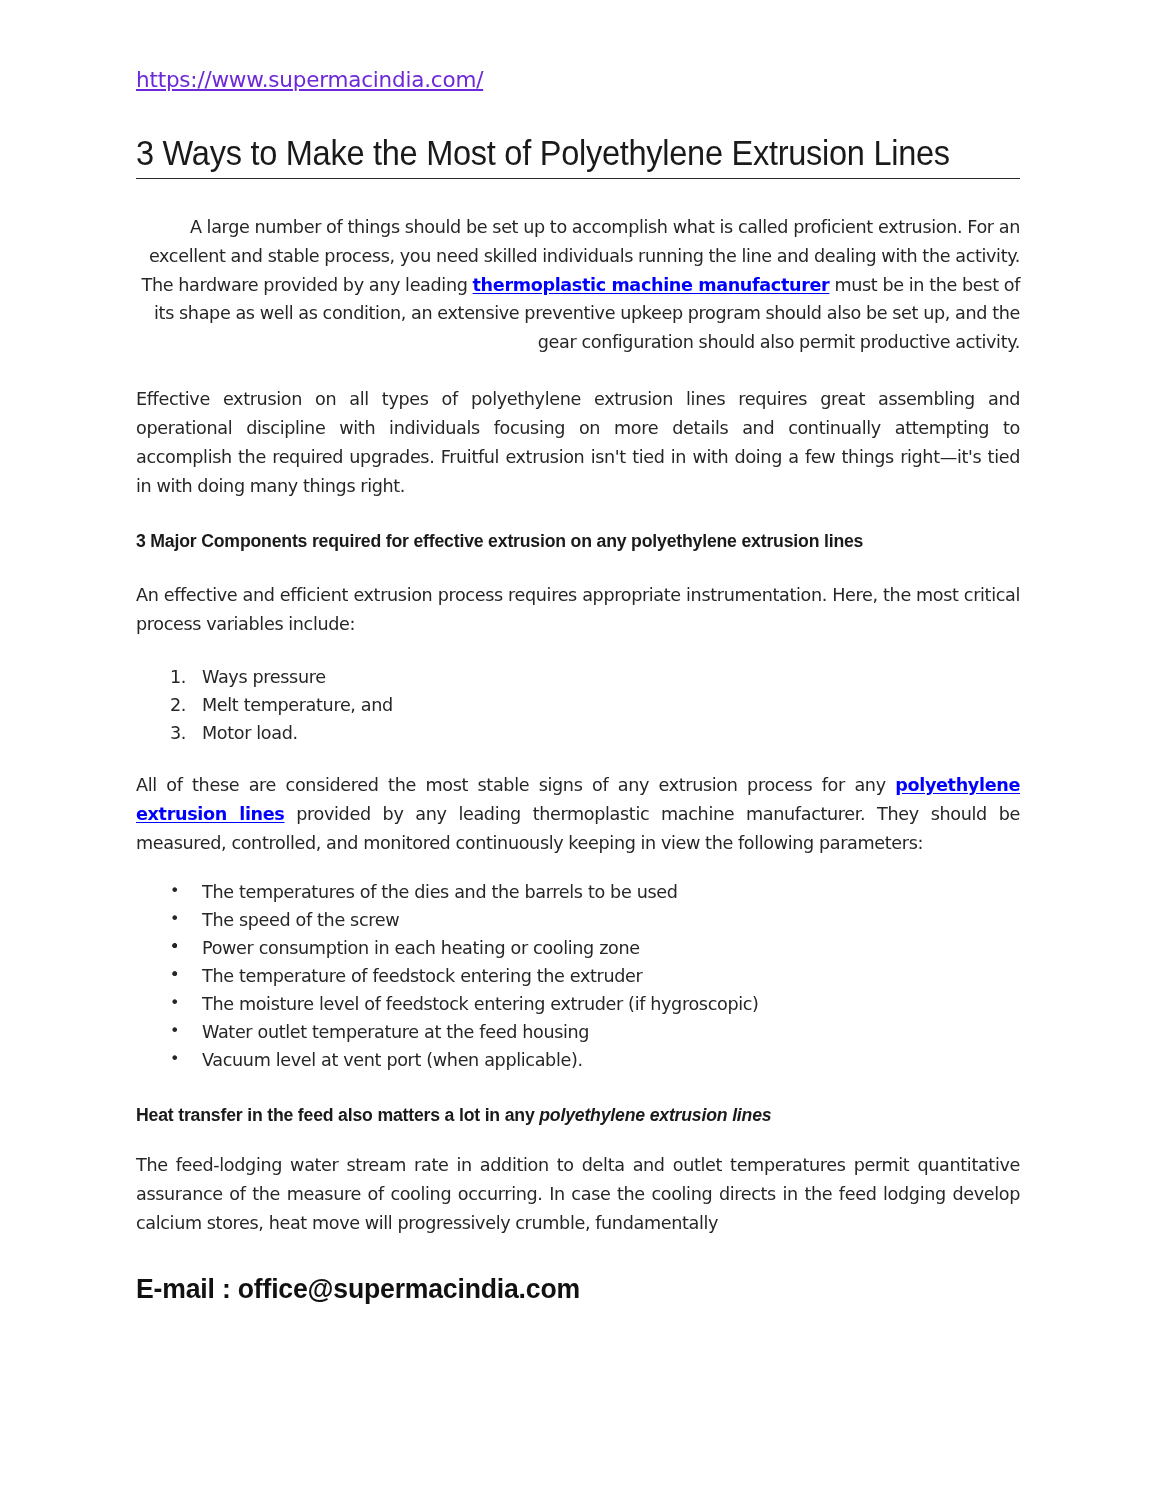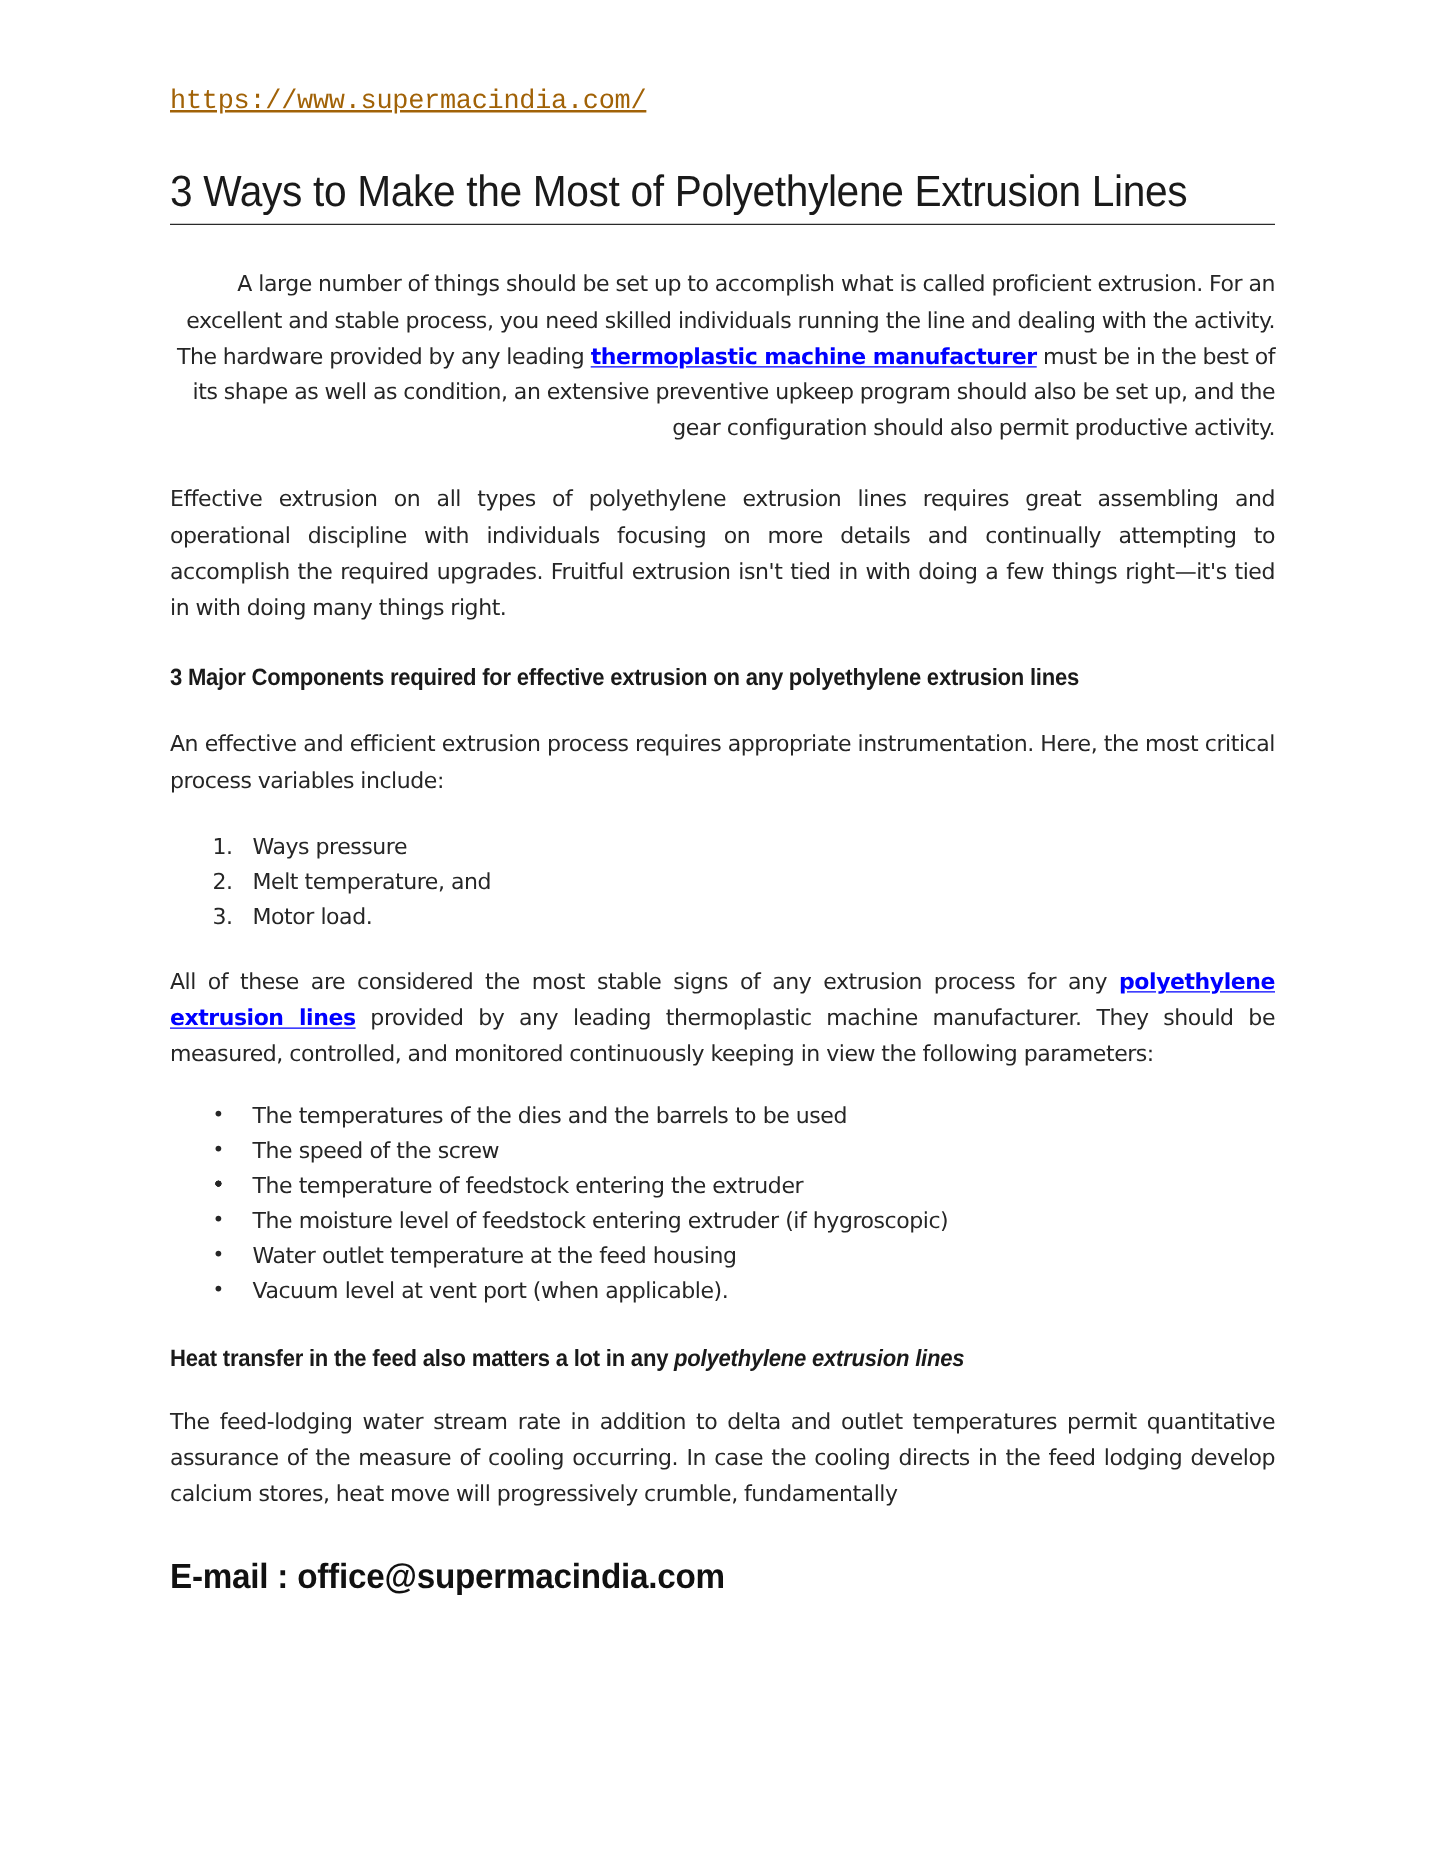--- a/index.html
+++ b/index.html
@@ -33,25 +33,24 @@
 
   
   .url-line {
     margin-top: 68px;
     font-family: "DejaVu Sans", sans-serif;
     font-size: 21.5px;
     line-height: 1.15;
     letter-spacing: -0.2px;
   }
   .url-link {
-    color: #a16207;
+    color: #6d28d9;
     text-decoration: underline;
     text-underline-offset: 2px;
     cursor: pointer;
-    font-family: Liberation Mono, monospace;
   }
 
   
   .doc-title {
     margin: 0;
     padding: 0;
     margin-top: 40px;
     font-family: "Liberation Sans Narrow", "Liberation Sans", sans-serif;
     font-weight: 400;
     font-size: 35px;
@@ -238,20 +237,21 @@
         <span>The speed of the screw</span>
       </li>
       <li>
         <span class="dot">•</span>
       </li>
       <li>
         <span class="dot">•</span>
       </li>
       <li>
         <span class="dot">•</span>
+        <span>Power consumption in each heating or cooling zone</span>
       </li>
       <li>
         <span class="dot">•</span>
       </li>
       <li>
         <span class="dot">•</span>
         <span>The temperature of feedstock entering the extruder</span>
       </li>
       <li>
         <span class="dot">•</span>

